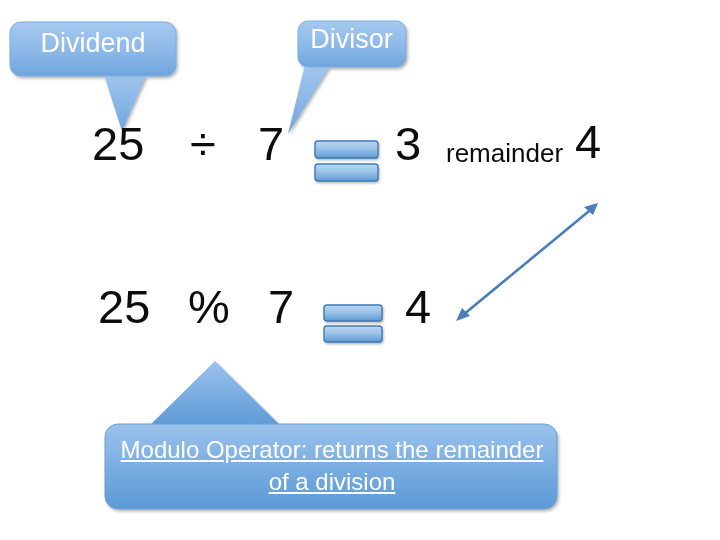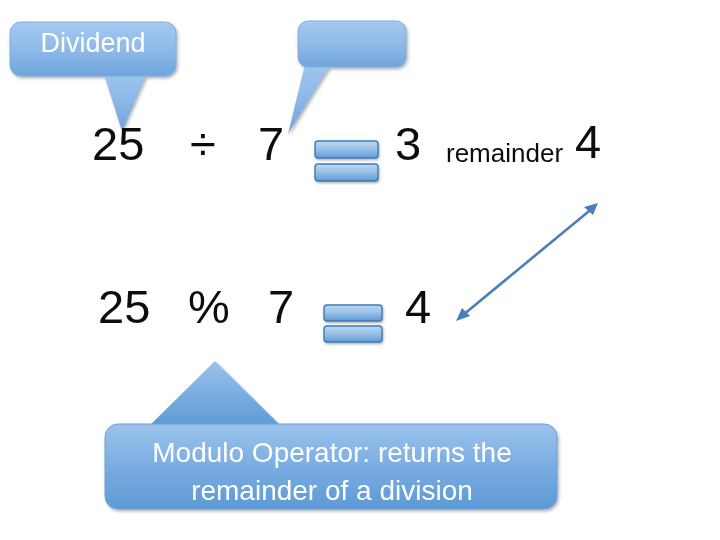--- a/index.html
+++ b/index.html
@@ -44,23 +44,24 @@
   #label-divisor {
     left: 299px;
     top: 24px;
     width: 105px;
     font-size: 27px;
   }
   #label-modulo {
     left: 108px;
     top: 434px;
     width: 448px;
-    font-size: 28px;
+    font-size: 24px;
     line-height: 1.35;
     white-space: normal;
+    text-decoration: underline;
   }
   .num {
     position: absolute;
     color: #0d0d0d;
     font-family: "Liberation Sans", sans-serif;
     font-size: 47px;
     line-height: 1;
     white-space: pre;
   }
   .small-word {
@@ -140,20 +141,21 @@
 
     <g>
       <line x1="463" y1="315" x2="594" y2="207" stroke="#4A7EBB" stroke-width="2.6" stroke-linecap="round"></line>
       <path d="M 598,203 L 584,207 L 593,215 Z" fill="#4A7EBB"></path>
       <path d="M 456,321 L 470,316 L 462,308 Z" fill="#4A7EBB"></path>
     </g>
   </svg>
 
   <div class="callout-label" id="label-dividend">Dividend</div>
 
+  <div class="callout-label" id="label-divisor">Divisor</div>
 
   <div class="callout-label" id="label-modulo">Modulo Operator: returns the remainder of a division</div>
 
   <div class="num" id="eq1-dividend">25</div>
   <div class="num" id="eq1-op">÷</div>
   <div class="num" id="eq1-divisor">7</div>
   <div class="num" id="eq1-quotient">3</div>
   <div class="small-word" id="eq1-rem-word">remainder</div>
   <div class="num" id="eq1-remainder">4</div>
 

